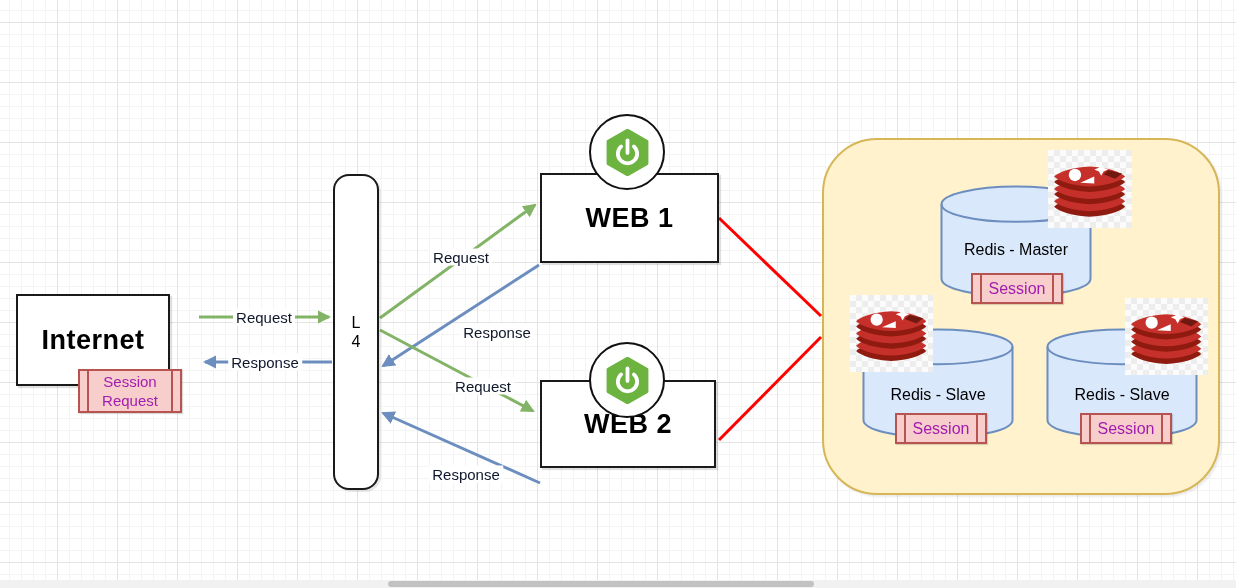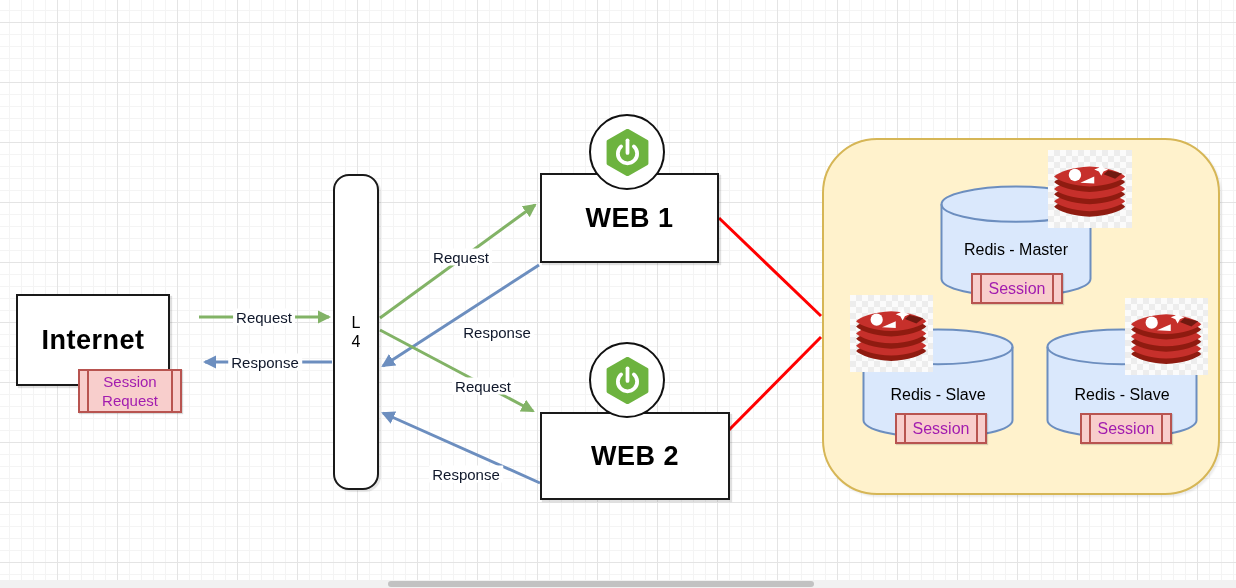--- a/index.html
+++ b/index.html
@@ -24,21 +24,21 @@
     position:absolute; z-index:4; box-sizing:border-box;
     background:#fff; border:2px solid #1a1a1a;
     display:flex; align-items:center; justify-content:center;
     color:#000; box-shadow:2px 2px 1px rgba(0,0,0,0.12);
   }
   .big-label{font-weight:bold; font-size:27px; letter-spacing:0.5px;}
   #internet-box{left:16px; top:294px; width:154px; height:92px;}
   #l4-box{left:333px; top:174px; width:46px; height:316px; border-radius:16px; box-shadow:2px 2px 1px rgba(0,0,0,0.10);}
   #l4-box .l4-text{font-size:16px; line-height:19px; text-align:center; font-weight:normal;}
   #web1-box{left:540px; top:173px; width:179px; height:90px;}
-  #web2-box{left:540px; top:412px; width:190px; height:88px;}
+  #web2-box{left:540px; top:380px; width:176px; height:88px;}
   .spring-circle{
     position:absolute; z-index:5; width:76px; height:76px; border-radius:50%;
     background:#fff; border:2.5px solid #111; box-sizing:border-box;
     display:flex; align-items:center; justify-content:center;
   }
   #spring-circle-1{left:589px; top:114px;}
   #spring-circle-2{left:589px; top:342px;}
   .process-badge{
     position:absolute; z-index:6; box-sizing:border-box;
     background:#F8CECC; border:2px solid #B85450;

